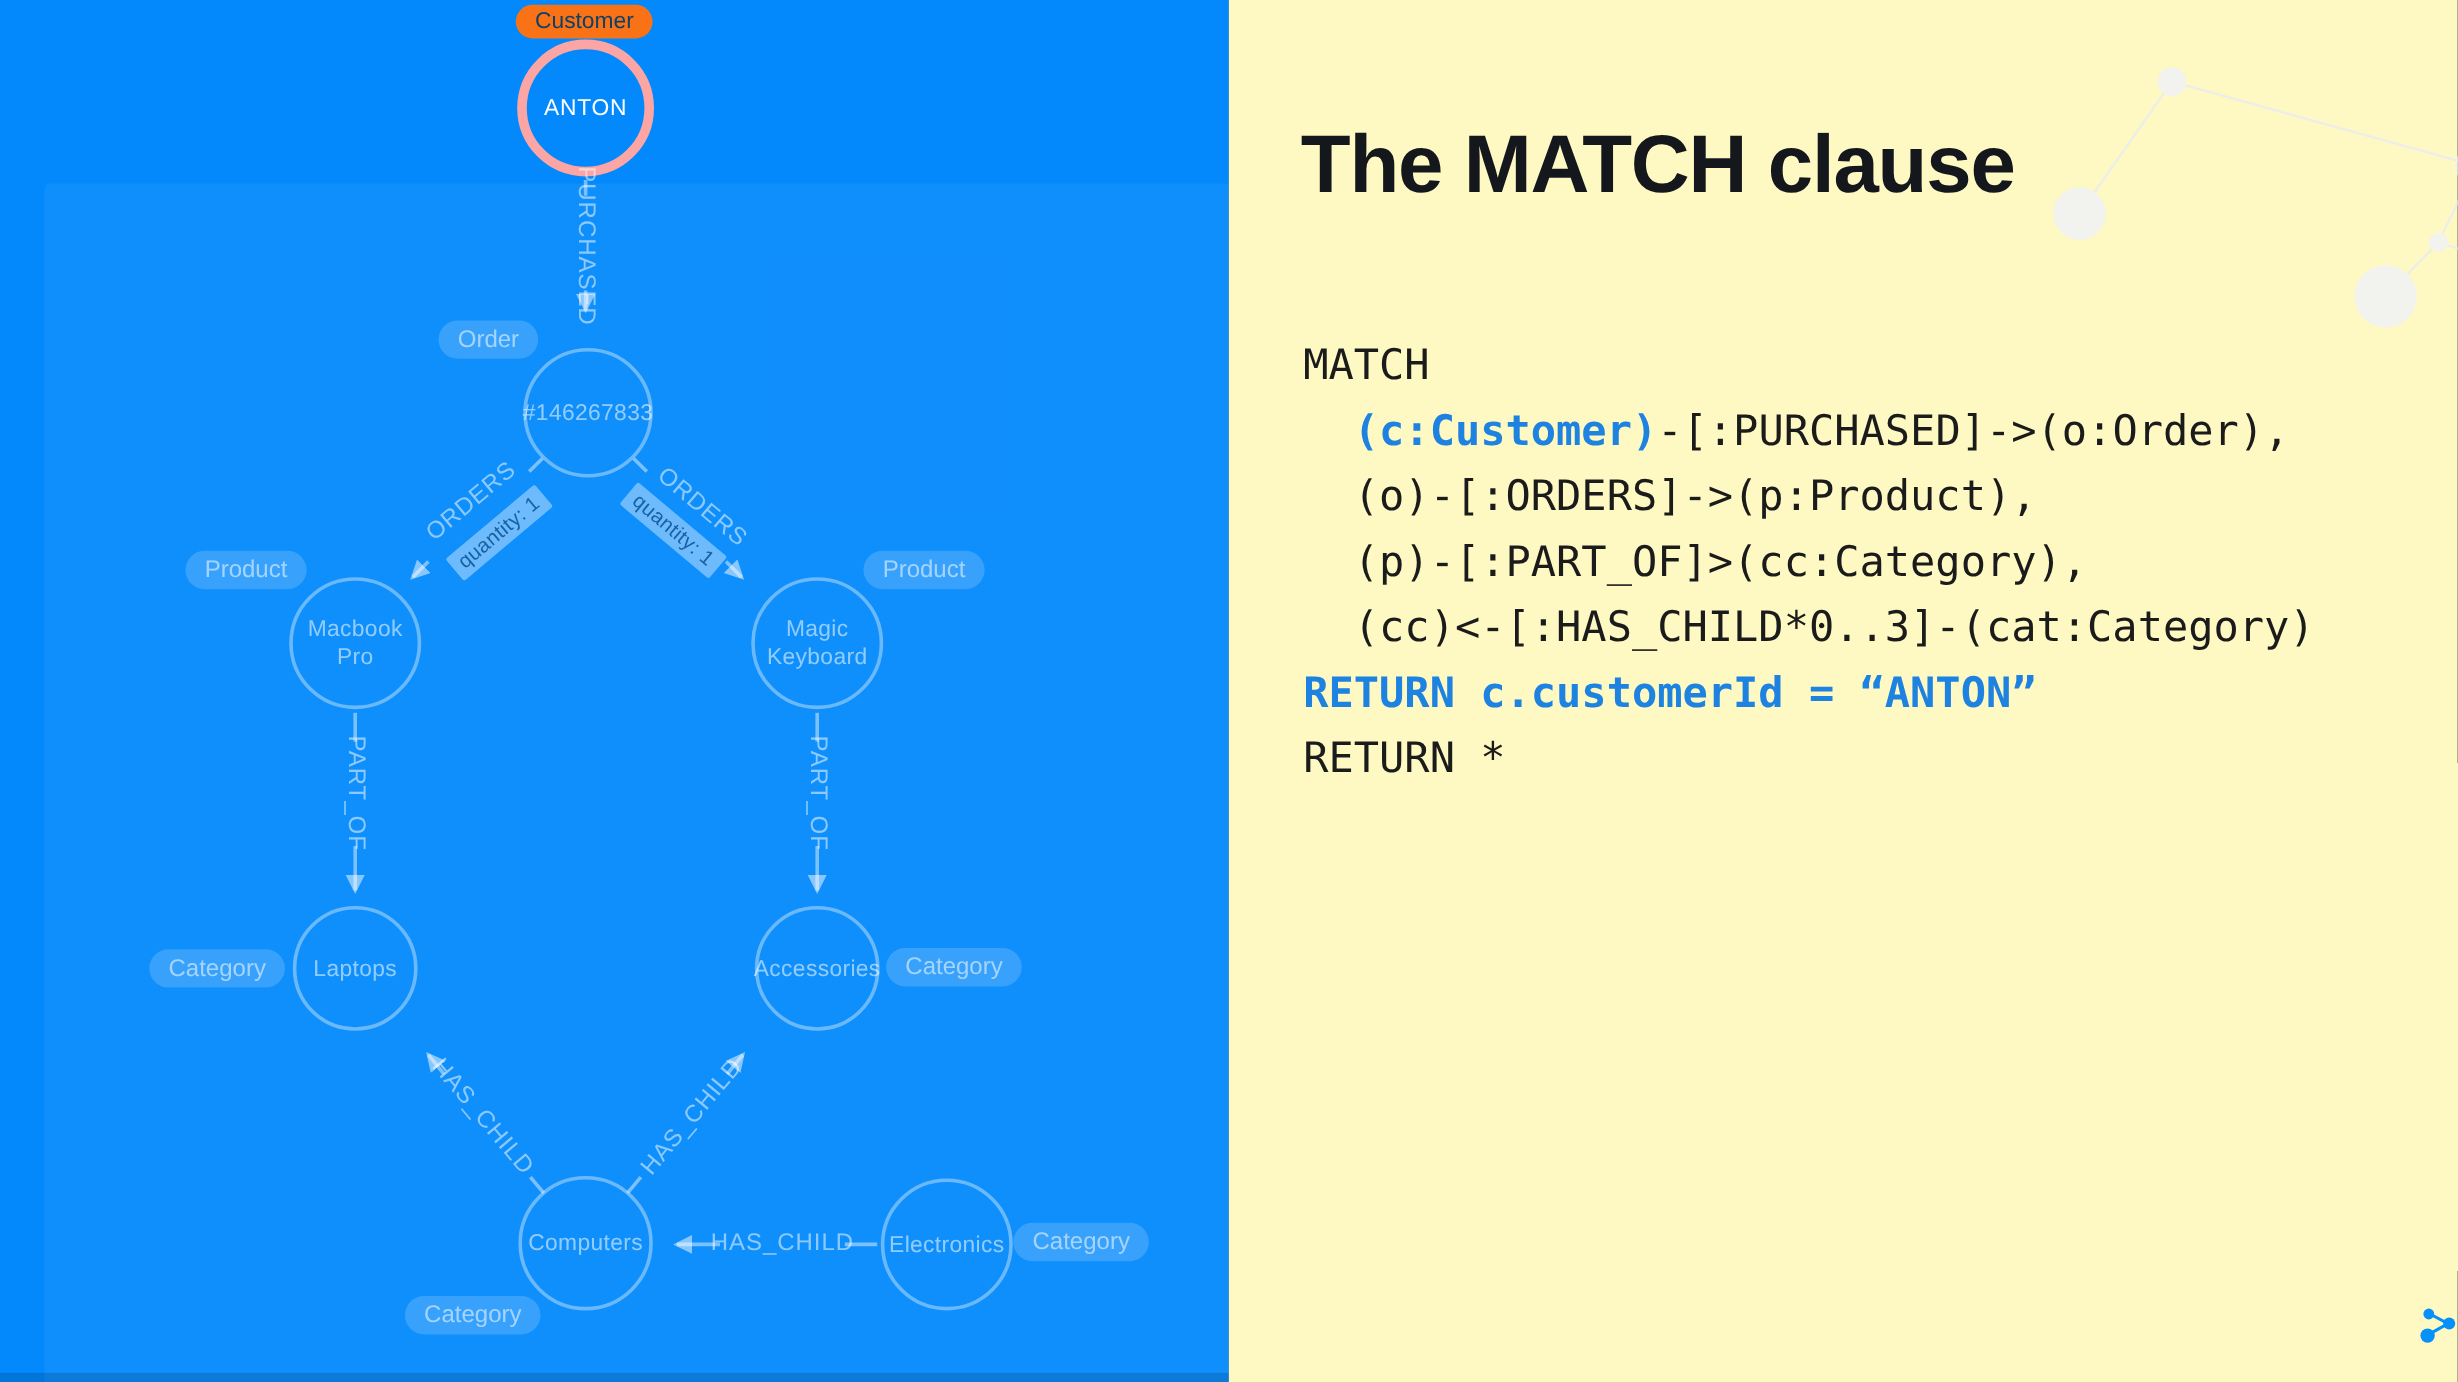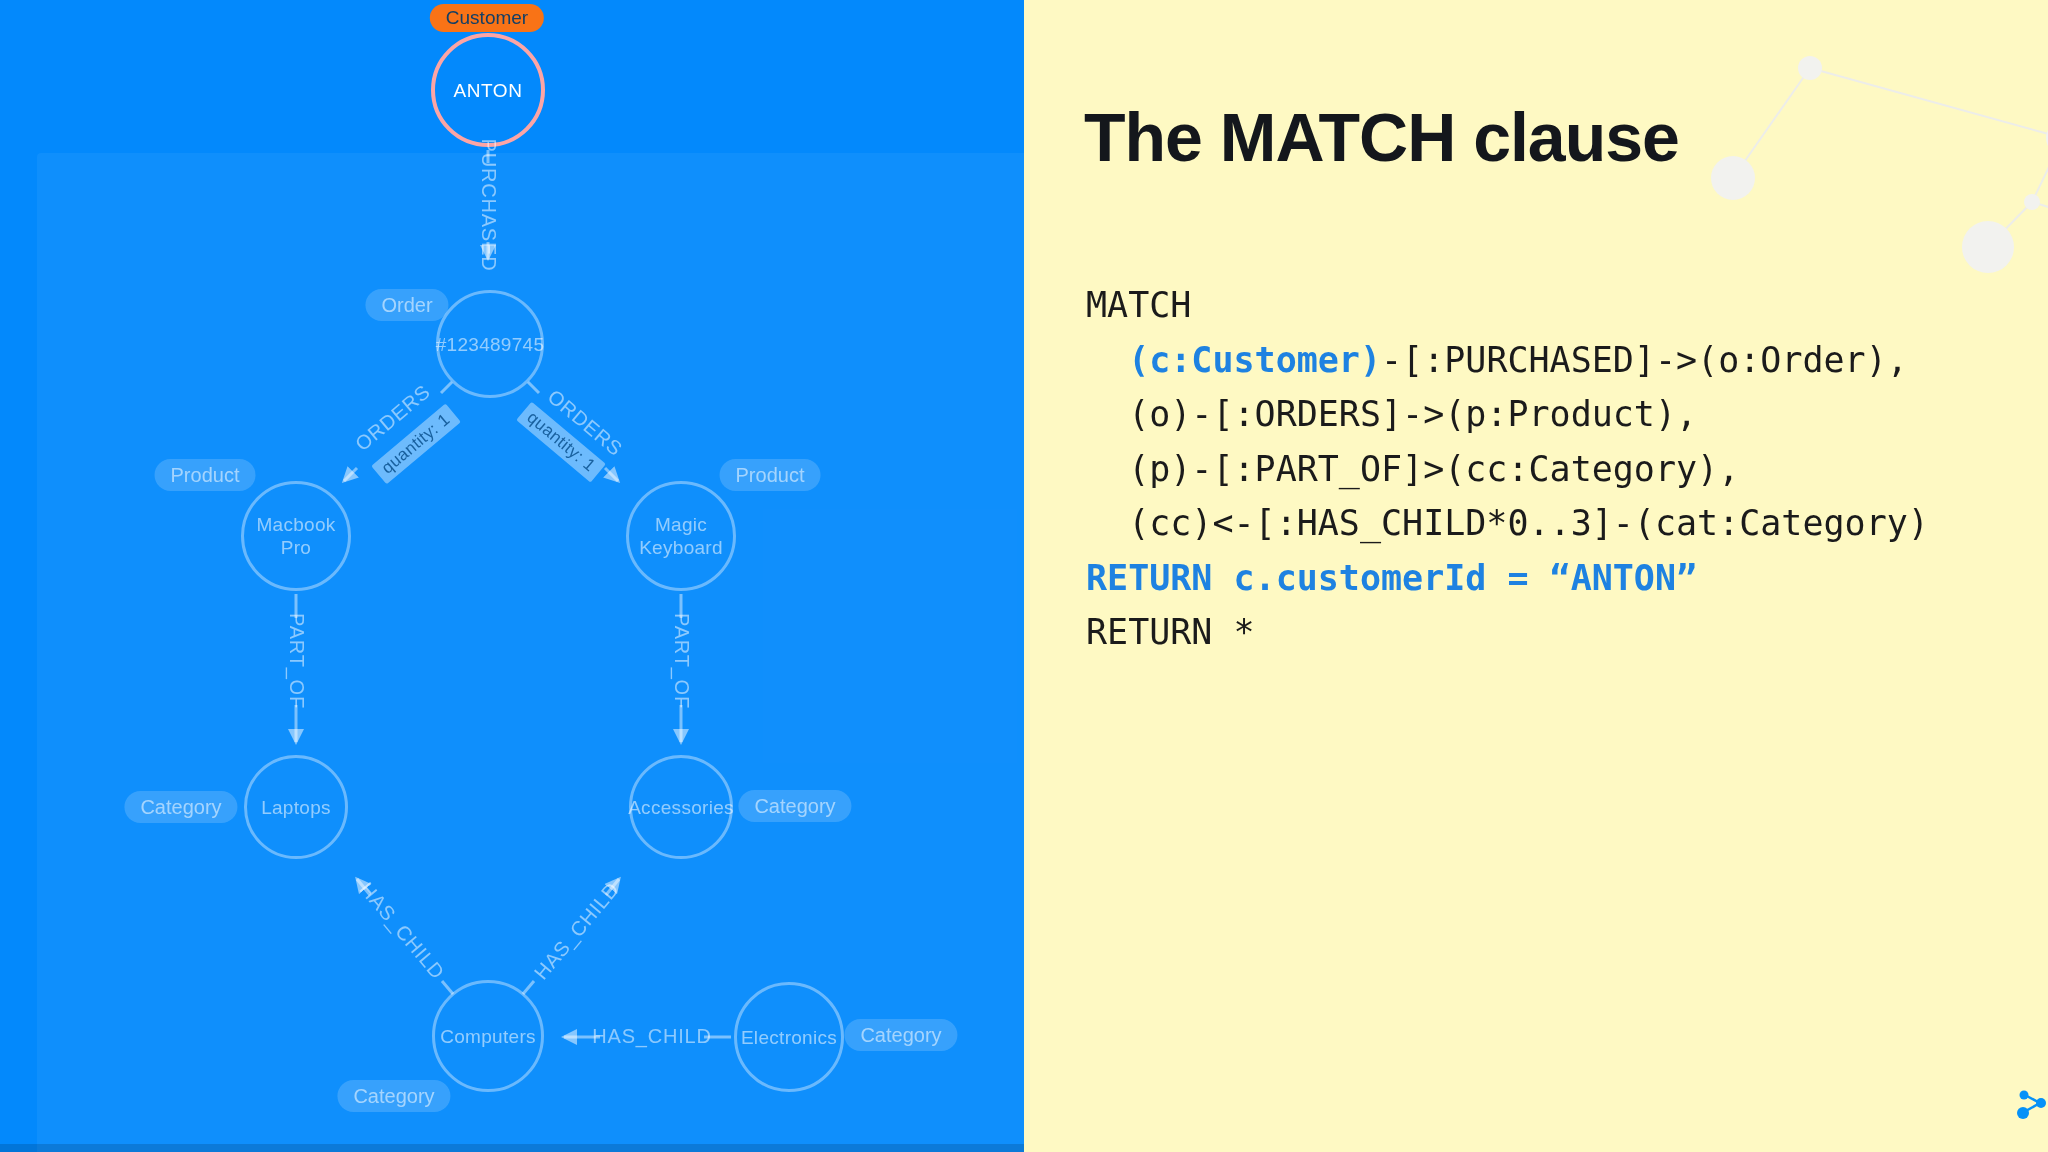--- a/index.html
+++ b/index.html
@@ -12,21 +12,21 @@
                  background:rgba(255,255,255,0.05);border-radius:4px 0 0 0;}
   .graph-bottom-strip{position:absolute;left:0;bottom:0;width:100%;height:8px;
                       background:rgba(0,0,0,0.14);}
   svg.edges{position:absolute;left:0;top:0;}
 
   .gnode{position:absolute;box-sizing:border-box;border-radius:50%;
          border:3px solid rgba(255,255,255,0.38);
          display:flex;align-items:center;justify-content:center;text-align:center;}
   .gnode span{color:rgba(255,255,255,0.55);font-size:19px;line-height:23px;
               letter-spacing:0.3px;padding:0 10px;}
-  .gnode.hi{border:4px solid #fca5a5;}
+  .gnode.hi{border:8px solid #fca5a5;}
   .gnode.hi span{color:#FFFFFF;letter-spacing:0.6px;}
 
   .pill{position:absolute;transform:translate(-50%,-50%);
         background:rgba(255,255,255,0.17);color:rgba(255,255,255,0.55);
         font-size:20px;line-height:32px;height:32px;padding:0 16px;border-radius:17px;
         white-space:nowrap;}
   .pill.hi{background:#f97316;color:#123F66;font-size:19px;height:28px;line-height:28px;
            border-radius:15px;}
 
   .rel-label{position:absolute;color:rgba(255,255,255,0.52);font-size:20px;
@@ -82,42 +82,42 @@
           <line x1="606" y1="895" x2="619" y2="879" stroke="rgba(255,255,255,0.45)" stroke-width="3" marker-end="url(#arrow)"></line>
           <line x1="731" y1="1037" x2="704" y2="1037" stroke="rgba(255,255,255,0.45)" stroke-width="3"></line>
           <line x1="600" y1="1037" x2="564" y2="1037" stroke="rgba(255,255,255,0.45)" stroke-width="3" marker-end="url(#arrow)"></line>
         </g>
     </svg>
     <div id="graph-layer">
         <div class="gnode hi" style="left: 431px; top: 33px; width: 114px; height: 114px;">
           <span>ANTON</span>
         </div>
         <div class="gnode" style="left: 436px; top: 290px; width: 108px; height: 108px;">
-          <span>#123489745</span>
+          <span>#146267833</span>
         </div>
         <div class="gnode" style="left: 241px; top: 481px; width: 110px; height: 110px;">
           <span>Macbook Pro</span>
         </div>
         <div class="gnode" style="left: 626px; top: 481px; width: 110px; height: 110px;">
           <span>Magic Keyboard</span>
         </div>
         <div class="gnode" style="left: 244px; top: 755px; width: 104px; height: 104px;">
           <span>Laptops</span>
         </div>
         <div class="gnode" style="left: 629px; top: 755px; width: 104px; height: 104px; text-align: right;">
           <span>Accessories</span>
         </div>
         <div class="gnode" style="left: 432px; top: 980px; width: 112px; height: 112px;">
           <span>Computers</span>
         </div>
         <div class="gnode" style="left: 734px; top: 982px; width: 110px; height: 110px;">
           <span>Electronics</span>
         </div>
         <div class="pill hi" style="left: 487px; top: 18px;">Customer</div>
-        <div class="pill" style="left: 407px; top: 283px; margin-top: 22px;">Order</div>
+        <div class="pill" style="left: 407px; top: 283px;">Order</div>
         <div class="pill" style="left: 205px; top: 475px;">Product</div>
         <div class="pill" style="left: 770px; top: 475px;">Product</div>
         <div class="pill" style="left: 181px; top: 807px;">Category</div>
         <div class="pill" style="left: 795px; top: 806px;">Category</div>
         <div class="pill" style="left: 394px; top: 1096px;">Category</div>
         <div class="pill" style="left: 901px; top: 1035px;">Category</div>
         <div class="rel-label" style="left: 488px; top: 205px; transform: translate(-50%, -50%) rotate(90deg);">PURCHASED</div>
         <div class="rel-label" style="left: 393px; top: 418px; transform: translate(-50%, -50%) rotate(-40deg);">ORDERS</div>
         <div class="rel-label boxed" style="left: 416px; top: 444px; transform: translate(-50%, -50%) rotate(-40deg);">quantity: 1</div>
         <div class="rel-label" style="left: 585px; top: 423px; transform: translate(-50%, -50%) rotate(40deg);">ORDERS</div>

